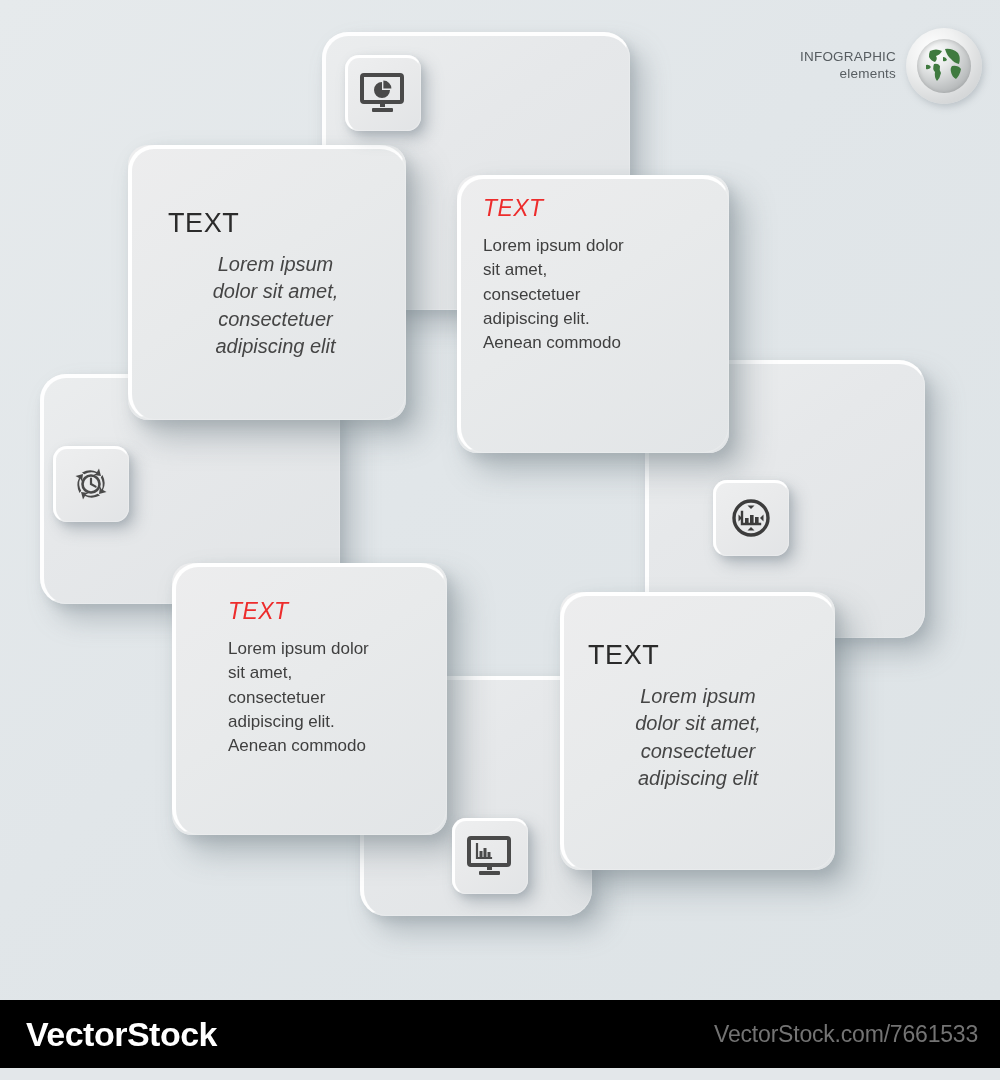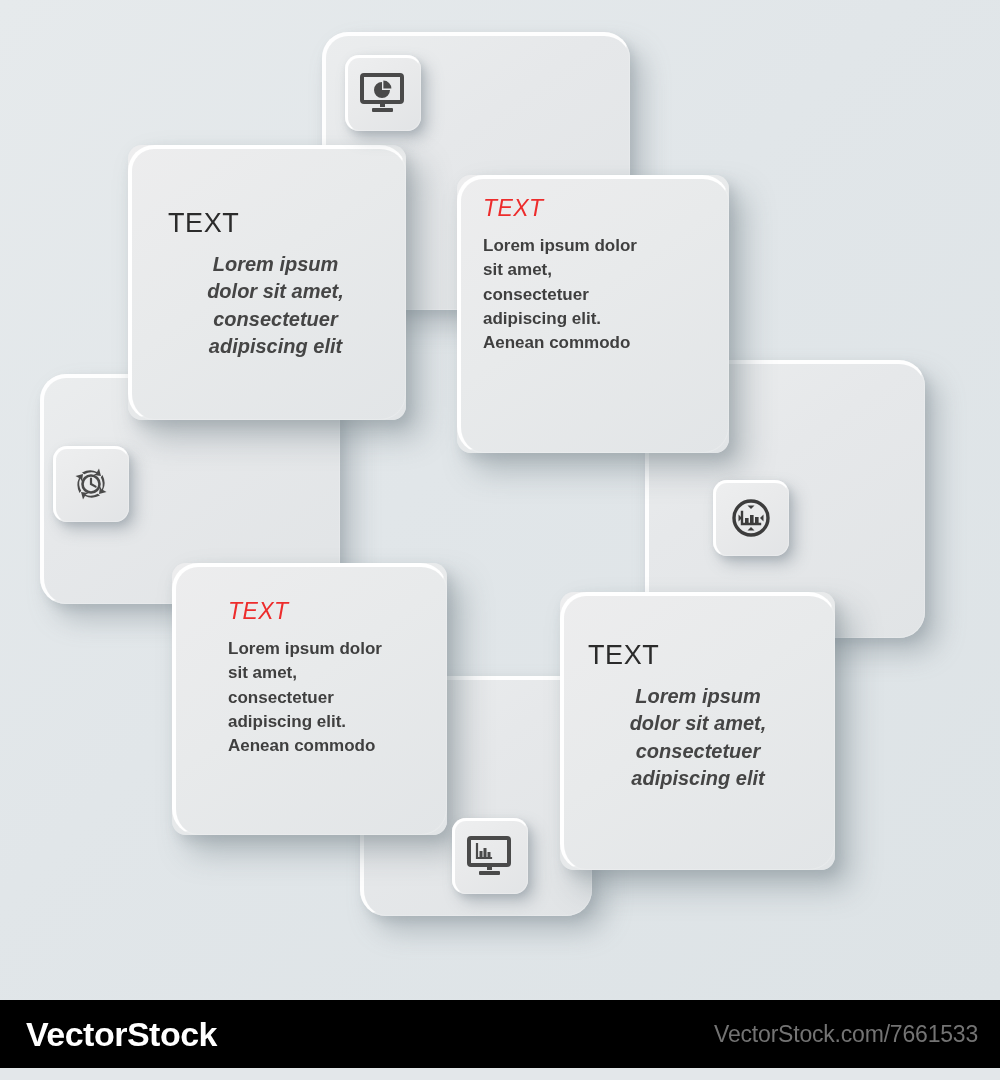--- a/index.html
+++ b/index.html
@@ -48,21 +48,21 @@
     border-right: 1px solid rgba(255,255,255,0.18);
     border-bottom: 1px solid rgba(255,255,255,0.18);
     box-sizing: border-box;
     pointer-events: none;
   }
 
   
   .card {
     position: absolute;
     background: linear-gradient(145deg, #ededee 0%, #e8eaeb 45%, #e2e5e7 100%);
-    border-radius: 14px;
+    border-radius: 20px;
     box-shadow:
       16px 18px 30px rgba(120,132,140,0.45),
       5px 6px 12px rgba(120,132,140,0.25);
   }
   .card::before {
     content: "";
     position: absolute;
     left: 0; top: 0; right: 0; bottom: 0;
     border-radius: 26px;
     border-top: 4px solid rgba(255,255,255,0.97);
@@ -93,21 +93,20 @@
     font-size: 23px;
     color: #ed2c2c;
     font-style: italic;
     font-weight: normal;
     letter-spacing: 0.4px;
   }
   .card-body {
     margin: 0;
     color: #4a4a4a;
     white-space: pre-line;
-    font-weight: bold;
   }
   .body-italic {
     font-size: 20px;
     line-height: 1.37;
     font-style: italic;
     color: #454545;
     text-align: center;
   }
   .body-plain {
     font-size: 17px;
@@ -318,20 +317,44 @@
         <rect x="2" y="2" width="40" height="27" rx="2" fill="none" stroke="#4a4a4a" stroke-width="4"></rect>
         <path d="M10 8 L10 22 L24 22" stroke="#4a4a4a" stroke-width="2.2" fill="none" stroke-linecap="square"></path>
         <rect x="12.5" y="15" width="3" height="7" fill="#4a4a4a"></rect>
         <rect x="16.5" y="12" width="3" height="10" fill="#4a4a4a"></rect>
         <rect x="20.5" y="16" width="3" height="6" fill="#4a4a4a"></rect>
         <rect x="20" y="29" width="5" height="5" fill="#4a4a4a"></rect>
         <rect x="12" y="35" width="21" height="4" rx="1" fill="#4a4a4a"></rect>
       </svg>
     </div>
 
+    <div id="brand">
+      <div id="brand-text">
+        <span class="l1">INFOGRAPHIC</span>
+        <span class="l2">elements</span>
+      </div>
+      <div class="globe-wrap">
+        <div class="globe-inner">
+          <svg width="54" height="54" viewBox="0 0 54 54">
+            <g fill="#3f7a3f">
+              <path d="M13 12 Q19 9 25 12 Q23 16 19 17 Q21 20 18 23
+                       Q14 22 12 18 Q12 14 13 12 Z"></path>
+              <path d="M17 25 Q21 24 23 27 Q22 31 24 34 Q23 39 20 42
+                       Q17 38 18 33 Q15 30 17 25 Z"></path>
+              <path d="M28 10 Q35 9 41 14 Q44 19 42 25 Q37 24 34 20
+                       Q30 17 28 10 Z"></path>
+              <path d="M35 27 Q41 26 44 30 Q43 36 39 40 Q35 38 34 33
+                       Q33 29 35 27 Z"></path>
+              <path d="M9 26 Q12 25 14 28 Q12 31 9 30 Z"></path>
+              <path d="M26 18 Q29 18 30 21 Q28 23 26 22 Z"></path>
+            </g>
+          </svg>
+        </div>
+      </div>
+    </div>
 
   </div>
 
   <div id="footer">
     <div id="footer-logo">VectorStock</div>
     <div id="footer-url">VectorStock.com/7661533</div>
   </div>
 
 </div>
 

